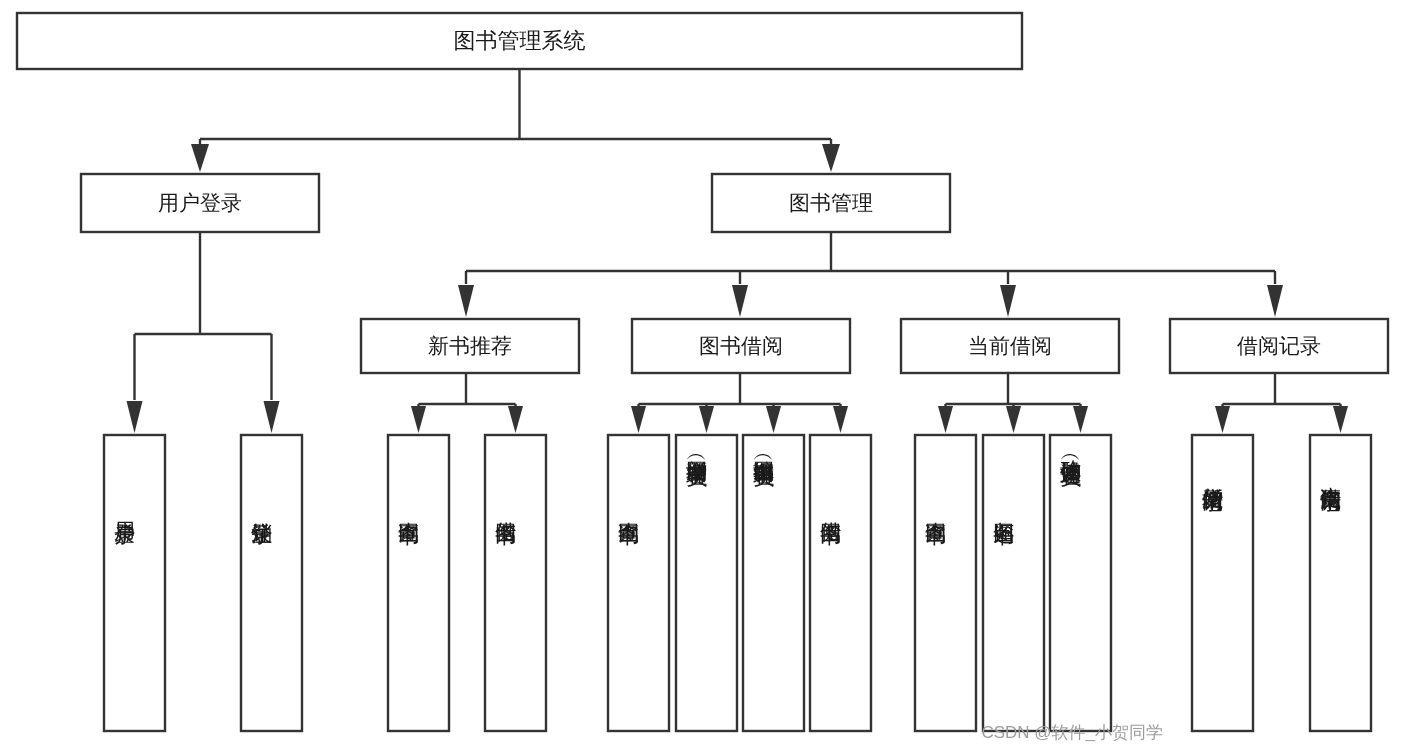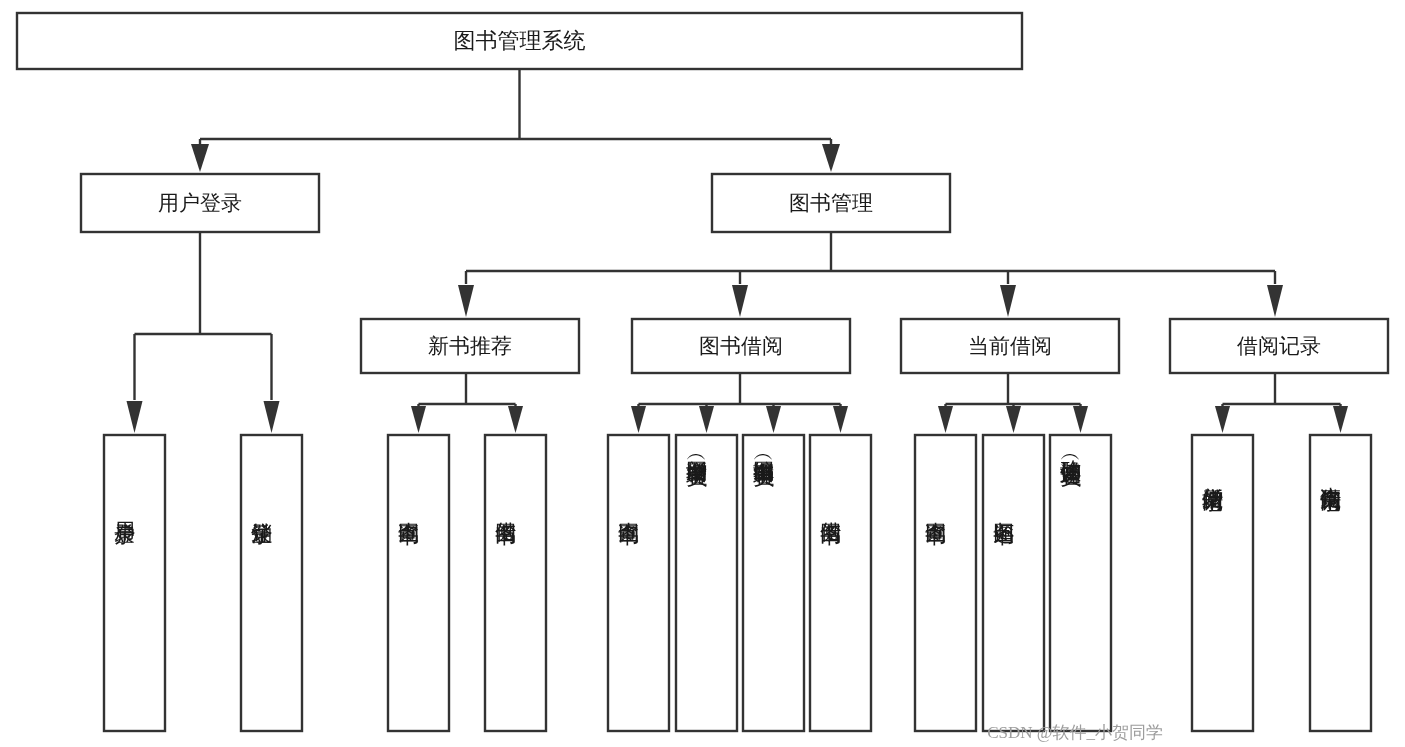--- a/index.html
+++ b/index.html
@@ -63,21 +63,21 @@
     font-family: "DejaVu Sans", "Liberation Sans", sans-serif;
     pointer-events: none;
     text-align: start;
   }
   .watermark {
     position: absolute;
     right: 6px;
     bottom: 3px;
     font-size: 17px;
     color: #9d9d9d;
-    font-family: Liberation Serif, serif;
+    font-family: Liberation Sans, sans-serif;
     white-space: nowrap;
     margin-top: 48px;
   }
 </style>
 </head>
 <body>
 
 <div id="diagram-root">
 
   <svg class="diagram-canvas" viewBox="0 0 1405 747" xmlns="http://www.w3.org/2000/svg">

